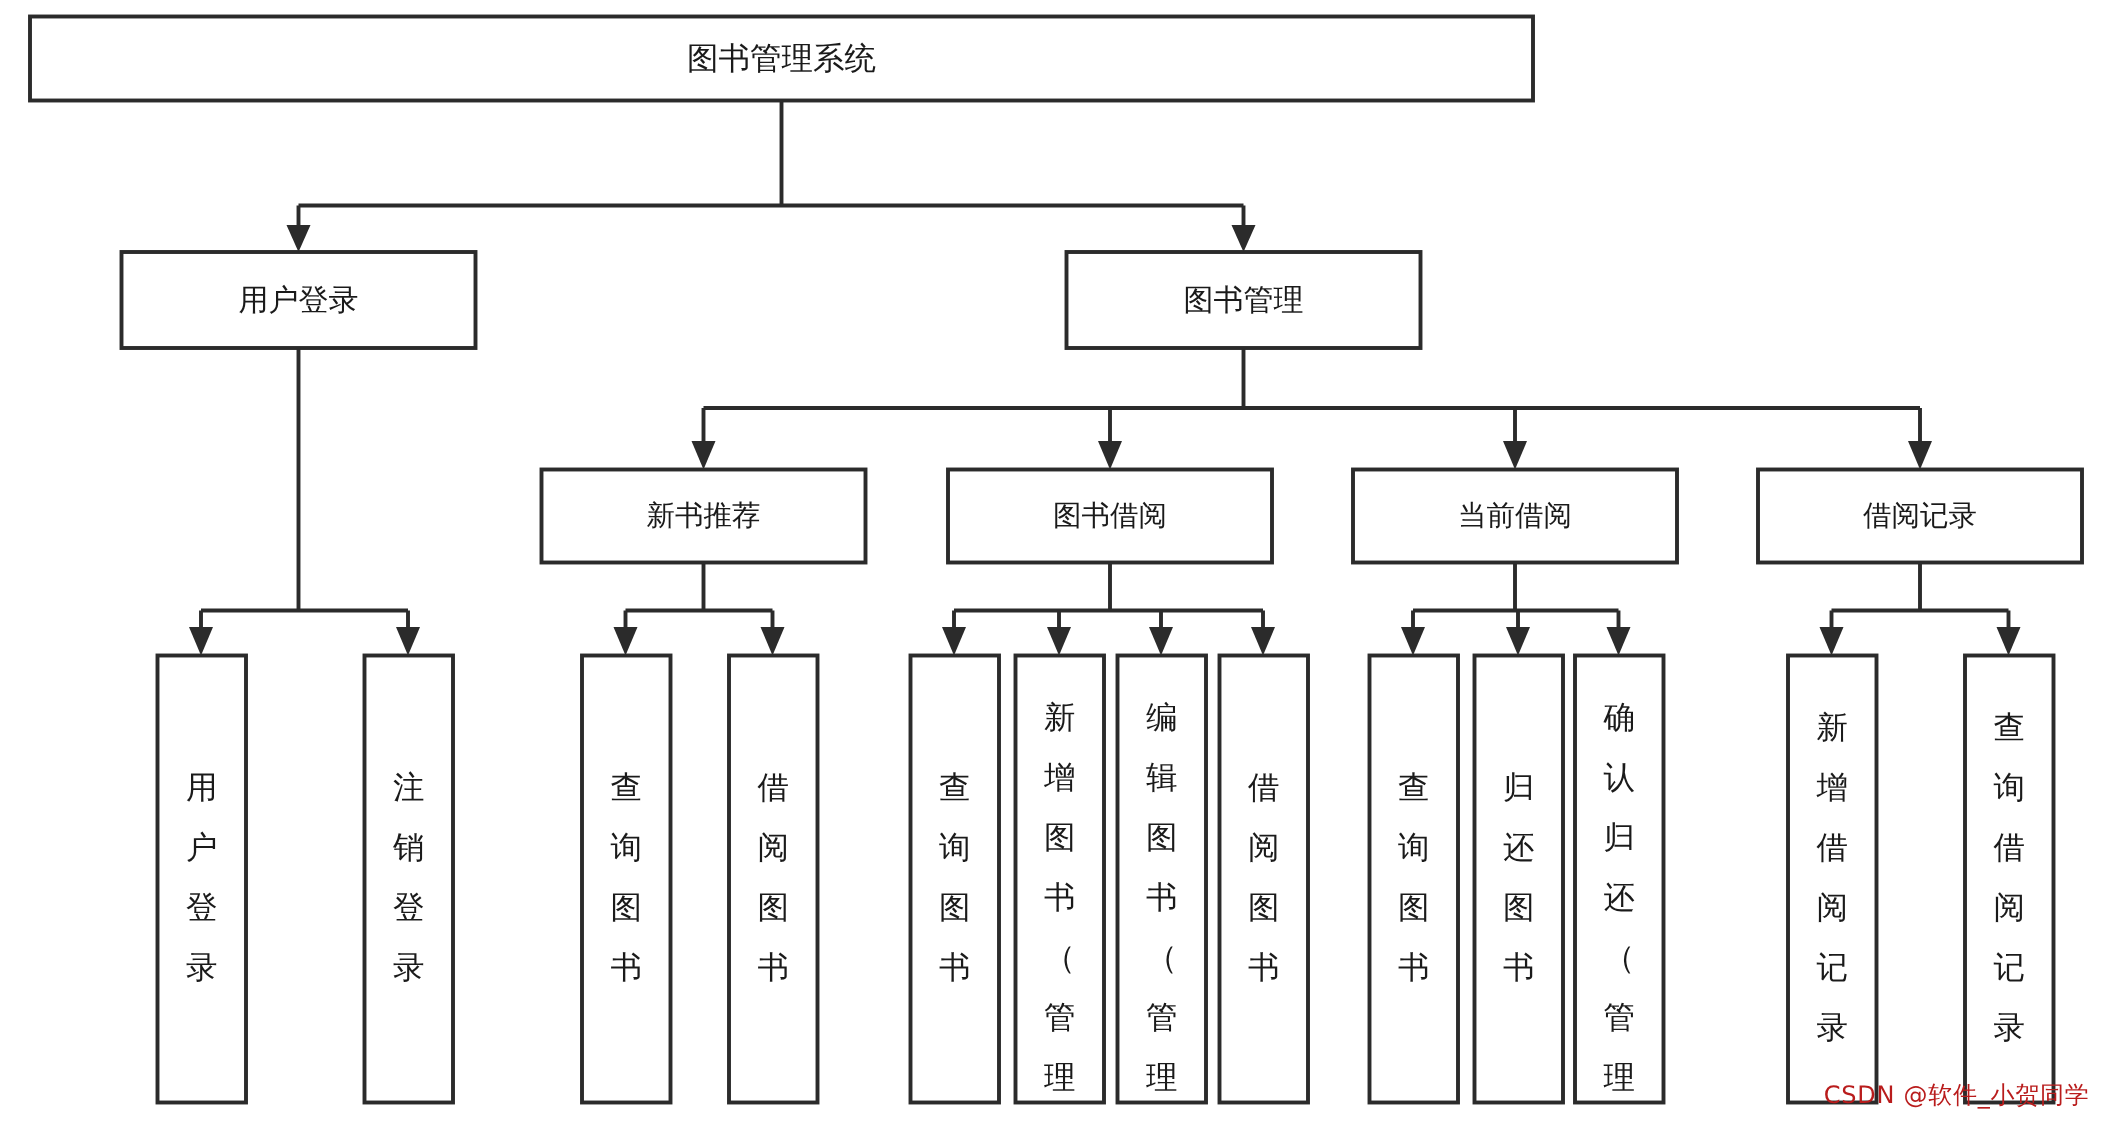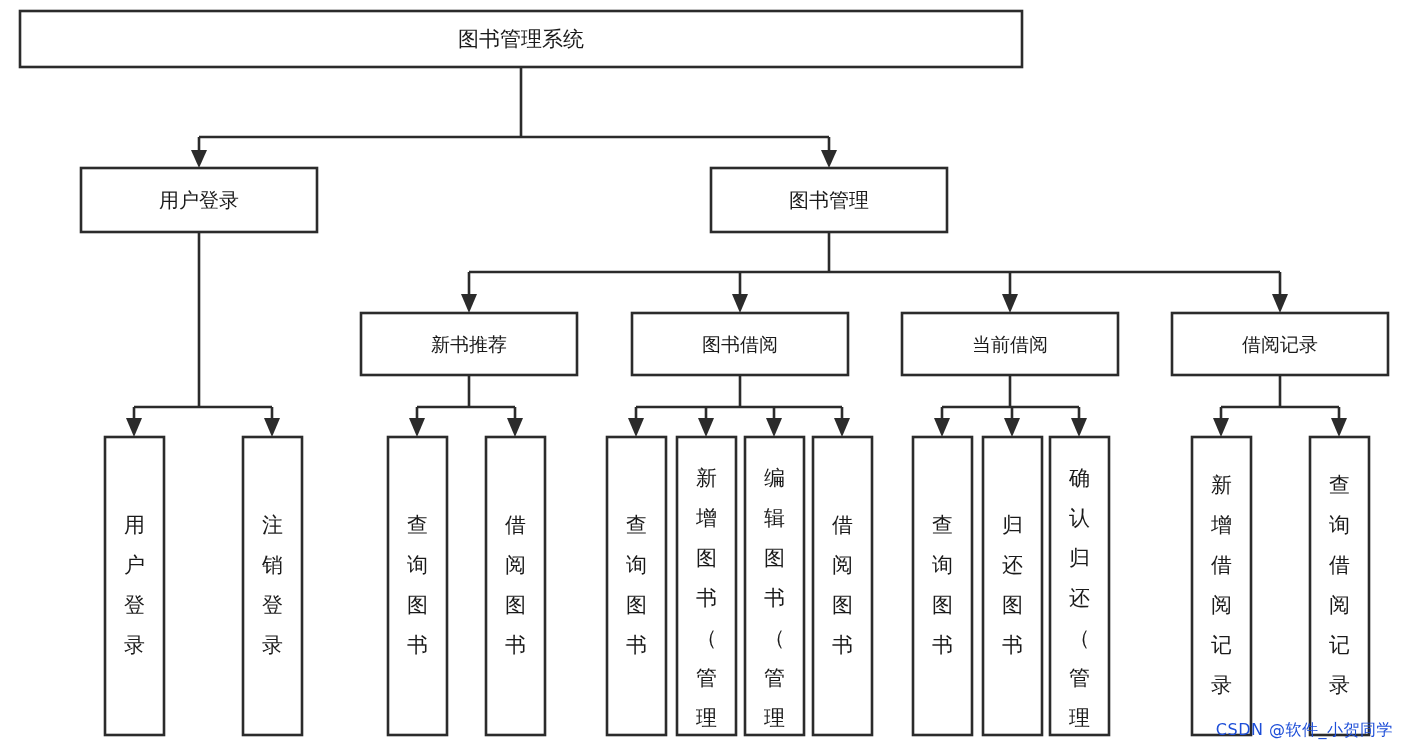--- a/index.html
+++ b/index.html
@@ -63,21 +63,21 @@
     fill: #1a1a1a;
     font-family: "DejaVu Sans", "Liberation Sans", sans-serif;
     font-size: 21px;
     text-anchor: middle;
     dominant-baseline: middle;
   }
   .watermark {
     position: absolute;
     right: 12px;
     bottom: 6px;
-    color: #1d4ed8;
+    color: #b91c1c;
     font-size: 16px;
     font-family: "DejaVu Sans", "Liberation Sans", sans-serif;
     white-space: nowrap;
     user-select: none;
     letter-spacing: 0.5px;
   }
 </style>
 </head>
 <body>
 

